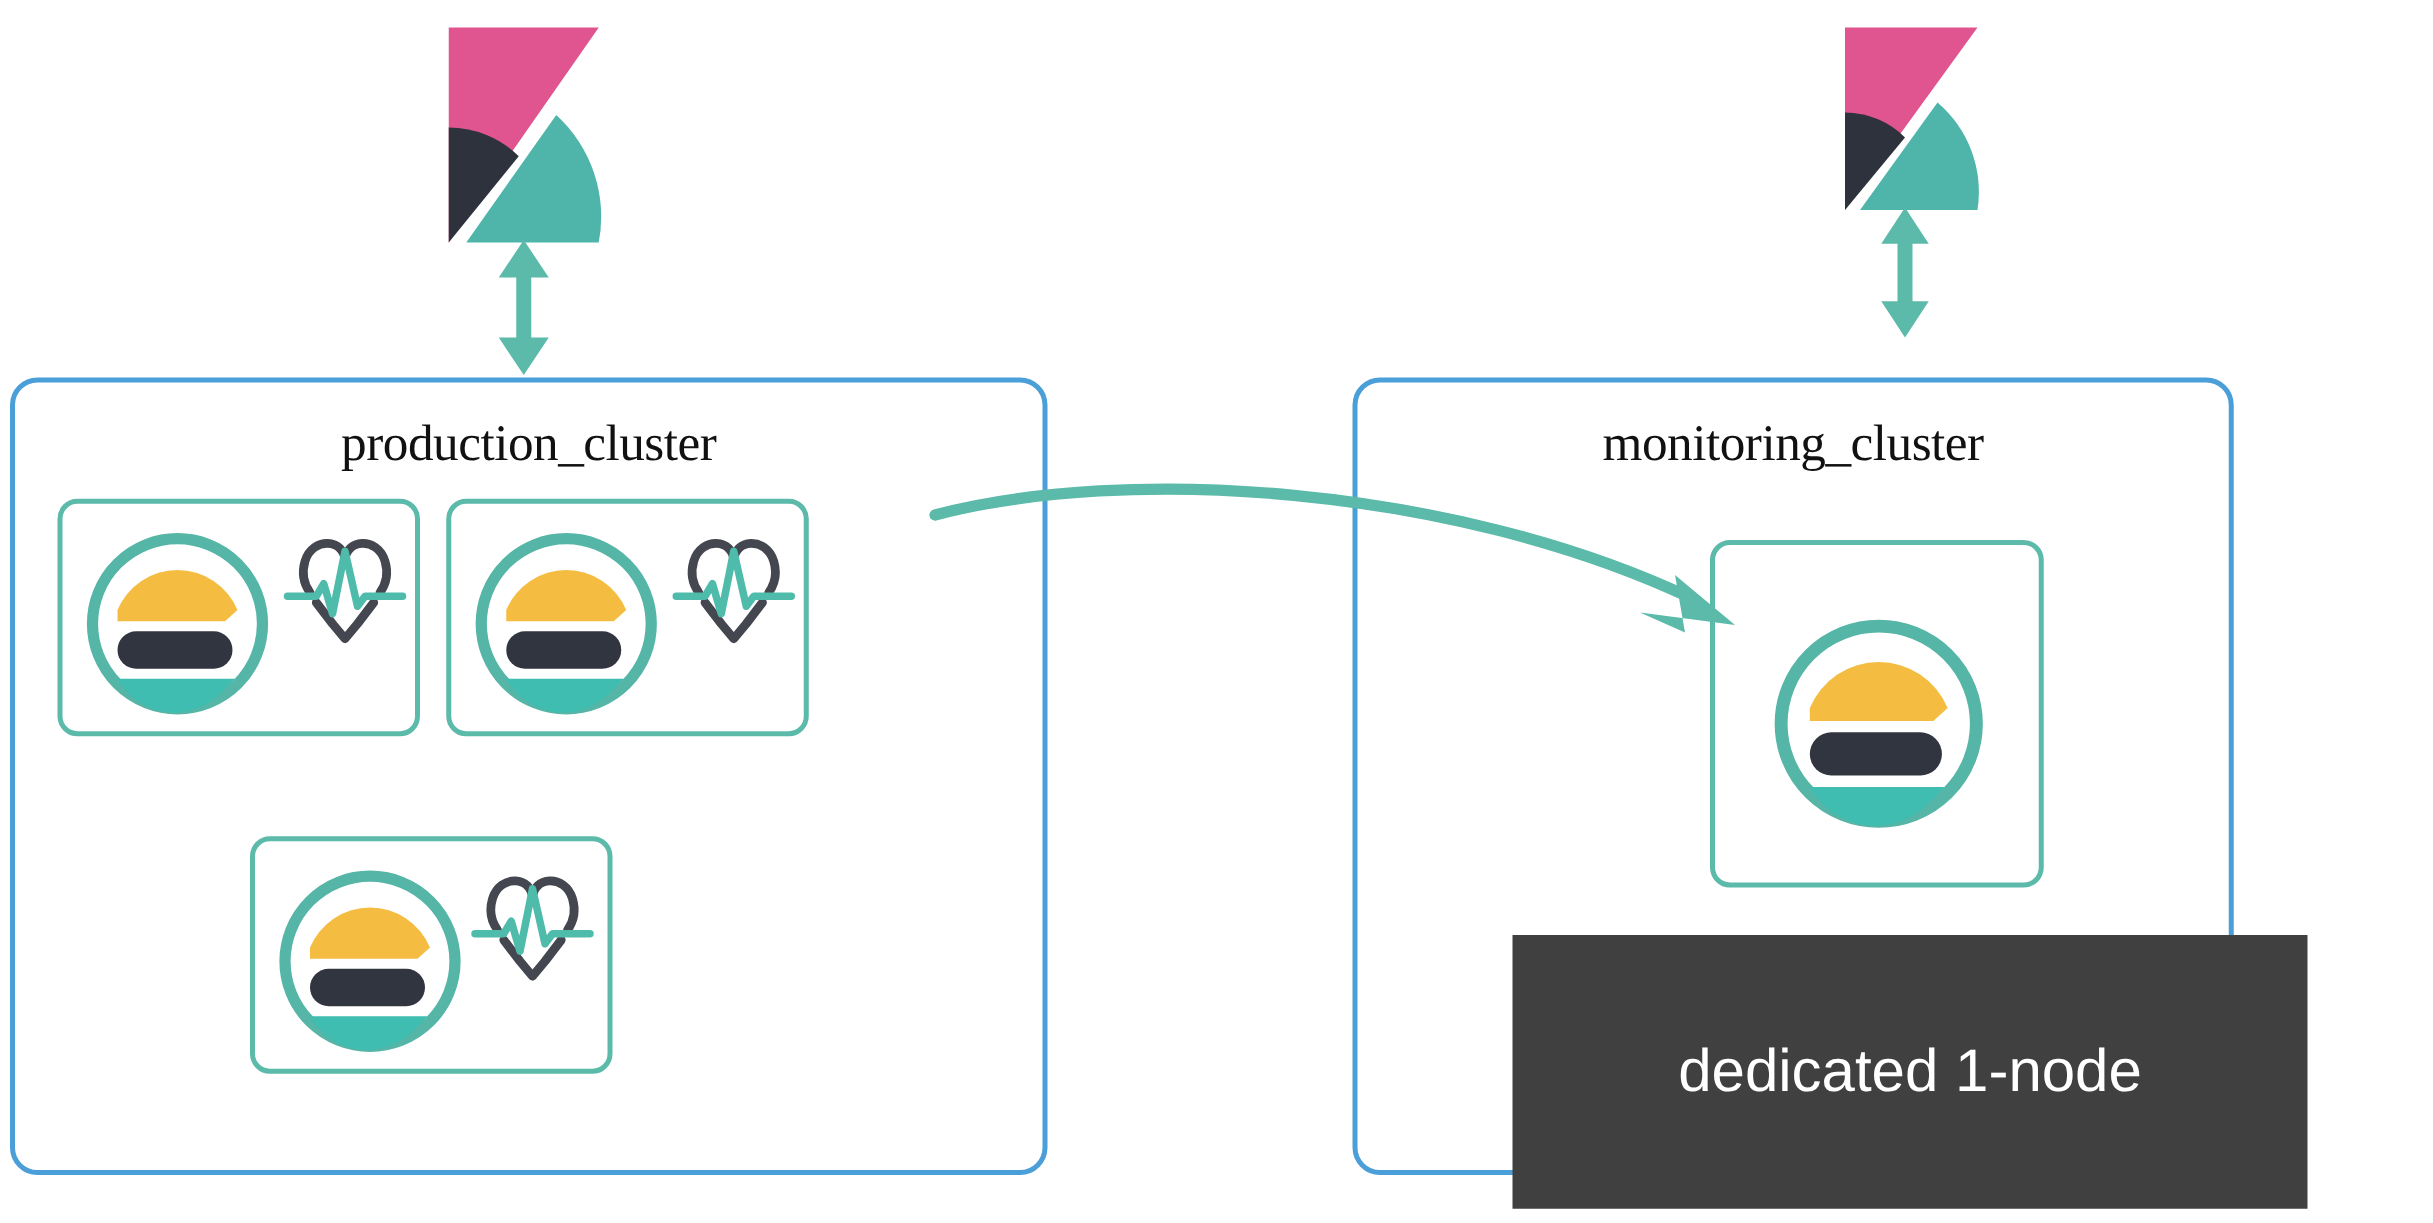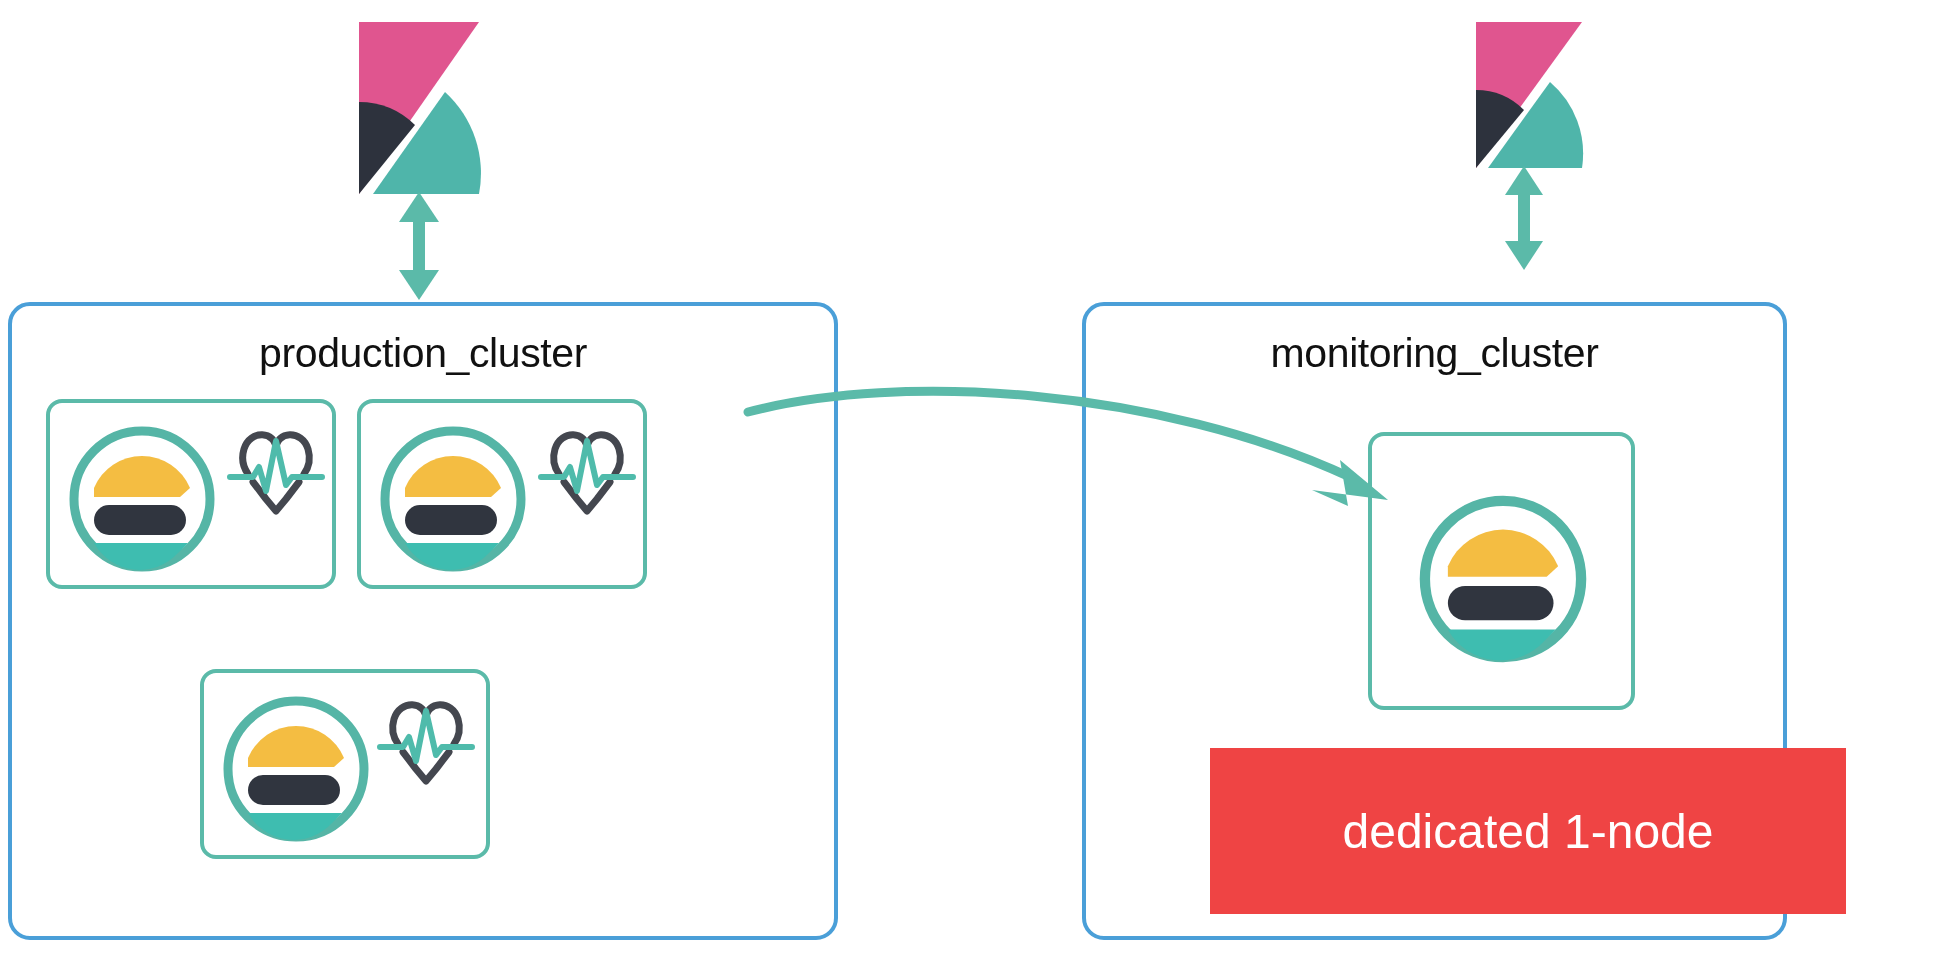--- a/index.html
+++ b/index.html
@@ -8,20 +8,21 @@
 
   .abs{position:absolute;}
 
   
   .cluster-box{
     position:absolute;
     border:4px solid var(--cluster-border,#4a9fd8);
     border-radius:22px;
     box-sizing:border-box;
     background:transparent;
+    font-family:Liberation Serif, serif;
   }
   #production-cluster{left:8px;top:302px;width:830px;height:638px;}
   #monitoring-cluster{left:1082px;top:302px;width:705px;height:638px;}
 
   .cluster-title{
     position:absolute;
     left:0;right:0;
     text-align:center;
     font-size:41px;
     color:#111111;
@@ -62,22 +63,22 @@
   
   #dbl-arrow-prod{left:395px;top:192px;width:48px;height:108px;}
   #dbl-arrow-mon{left:1500px;top:166px;width:48px;height:104px;}
 
   
   #ship-arrow{left:700px;top:330px;width:740px;height:200px;pointer-events:none;}
 
   
   #callout{
     position:absolute;
-    left:1210px;top:748px;width:636px;height:166px;
-    background:#ef4444;
+    left:1210px;top:748px;width:636px;height:219px;
+    background:#404040;
     display:flex;
     flex-direction:column;
     align-items:center;
     justify-content:center;
     box-sizing:border-box;
   }
   #callout .line{
     color:#ffffff;
     font-size:48px;
     line-height:57px;

